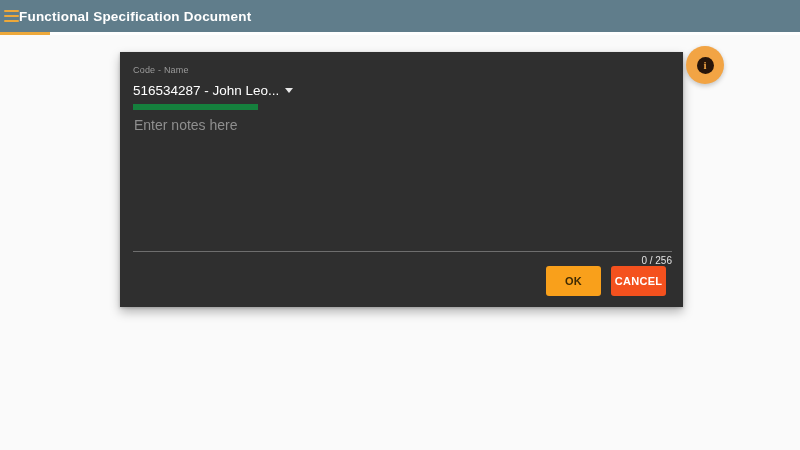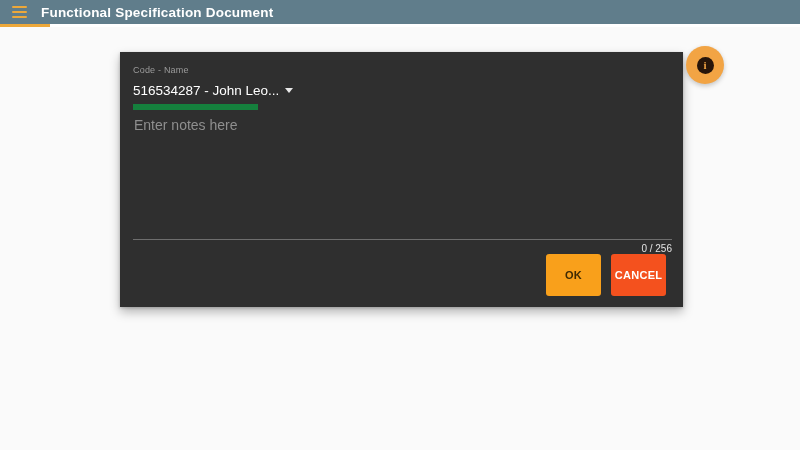--- a/index.html
+++ b/index.html
@@ -6,22 +6,22 @@
   html, body { margin: 0; padding: 0; }
   body {
     width: 800px; height: 450px; overflow: hidden;
     font-family: "Liberation Sans", sans-serif;
     background: var(--page-bg, #fafafa);
   }
   .app { position: relative; width: 800px; height: 450px; background: var(--page-bg, #fafafa); }
 
   
   .appbar {
-    height: 24px; background: var(--header-bg, #607d8b);
-    display: flex; align-items: center; padding: 0 12px; gap: 14px;
+    height: 32px; background: var(--header-bg, #607d8b);
+    display: flex; align-items: center; padding: 0 4px; gap: 0;
   }
   .hamburger { width: 15px; display: flex; flex-direction: column; gap: 2.5px; cursor: pointer; flex: 0 0 auto; }
   .hamburger span { display: block; height: 2.2px; background: var(--accent, #eda83a); border-radius: 1px; }
   .title { margin: 0; font-size: 13.5px; font-weight: bold; color: #ffffff; letter-spacing: .2px; }
 
   
   .progress { height: 3px; background: #ffffff; position: relative; }
   .progress-value { width: 50px; height: 100%; background: var(--accent, #eda83a); }
 
   
@@ -47,21 +47,21 @@
   .notes-input {
     flex: 1; width: 100%; background: transparent; border: none; outline: none; resize: none;
     font-family: "Liberation Sans", sans-serif; font-size: 14px; color: #eeeeee;
     padding: 7px 0 0 1px; margin: 0;
   }
   .notes-input::placeholder { color: var(--placeholder-text, #8f8f8f); }
   .input-underline { height: 1px; background: #6e6e6e; }
   .counter { font-size: 10px; color: #e3e3e3; text-align: right; margin-top: 3px; }
   .actions { display: flex; justify-content: flex-end; gap: 10px; margin-top: auto; margin-right: 6px; }
   .btn {
-    min-width: 55px; height: 42px; padding: 0 0; border: none; border-radius: 3px;
+    min-width: 55px; height: 30px; padding: 0 0; border: none; border-radius: 3px;
     font-family: "Liberation Sans", sans-serif; font-size: 11px; font-weight: bold;
     letter-spacing: .3px; cursor: pointer;
   }
   .btn.ok { background: var(--ok-bg, #f9a01b); color: var(--ok-text, #3e2a03); }
   .btn.cancel { background: var(--cancel-bg, #f4511e); color: var(--cancel-text, #ffffff); }
 
   
   .fab {
     position: absolute; left: 686px; top: 46px; width: 38px; height: 38px;
     border-radius: 50%; border: none; background: var(--fab-bg, #f2a444);

